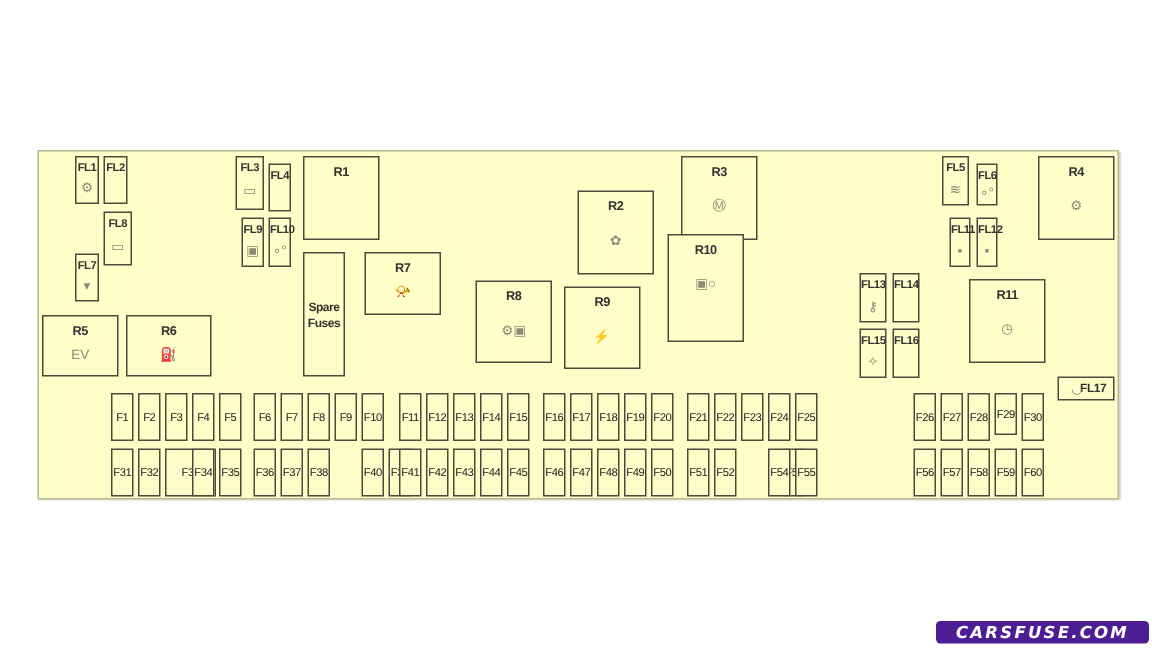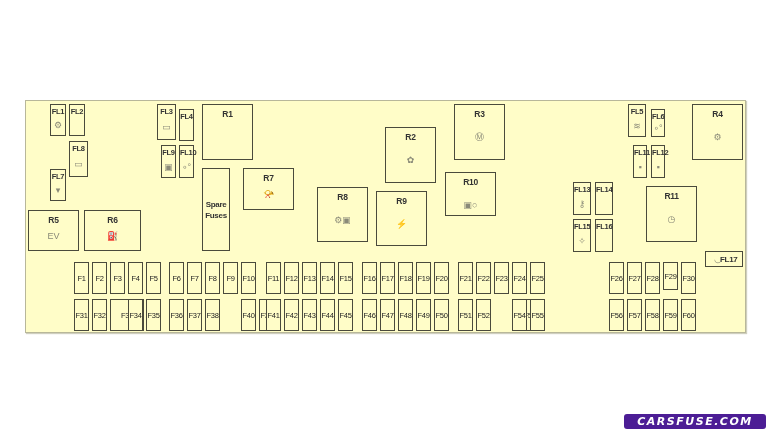--- a/index.html
+++ b/index.html
@@ -109,21 +109,21 @@
       <span class="ico" style="top: 21px;">📯</span>
     </div>
     <div class="box relay" style="left: 317px; top: 187px; width: 51px; height: 55px;">
       <div class="lbl">R8</div>
       <span class="ico" style="top: 28px;">⚙▣</span>
     </div>
     <div class="box relay" style="left: 376px; top: 191px; width: 51px; height: 55px;">
       <div class="lbl">R9</div>
       <span class="ico" style="top: 28px;">⚡</span>
     </div>
-    <div class="box relay" style="left: 445px; top: 172px; width: 51px; height: 44px; padding-left: 12px;">
+    <div class="box relay" style="left: 445px; top: 156px; width: 51px; height: 72px; padding-left: 12px;">
       <div class="lbl">R10</div>
       <span class="ico" style="top: 28px;">▣○</span>
     </div>
     <div class="box relay" style="left: 646px; top: 186px; width: 51px; height: 56px;">
       <div class="lbl">R11</div>
       <span class="ico" style="top: 28px;">◷</span>
     </div>
     <div class="box fl17" style="left: 705px; top: 251px; width: 38px; height: 16px;">
       <div class="lbl">FL17</div>
       <span class="ico" style="top: 3px;">◡</span>

